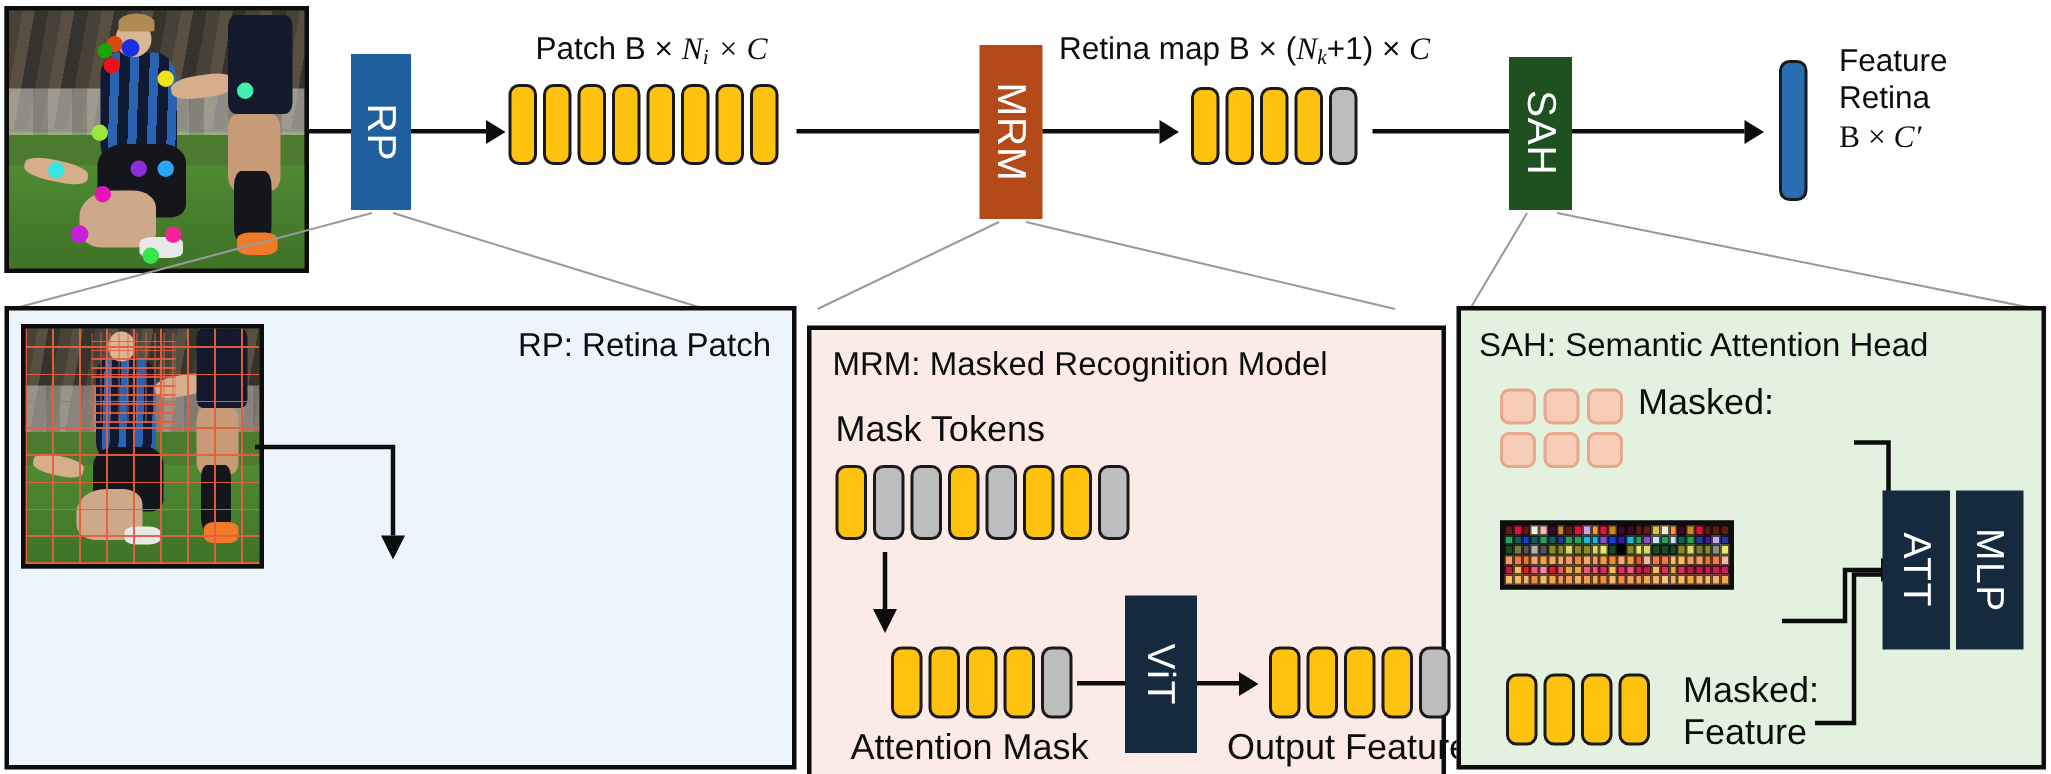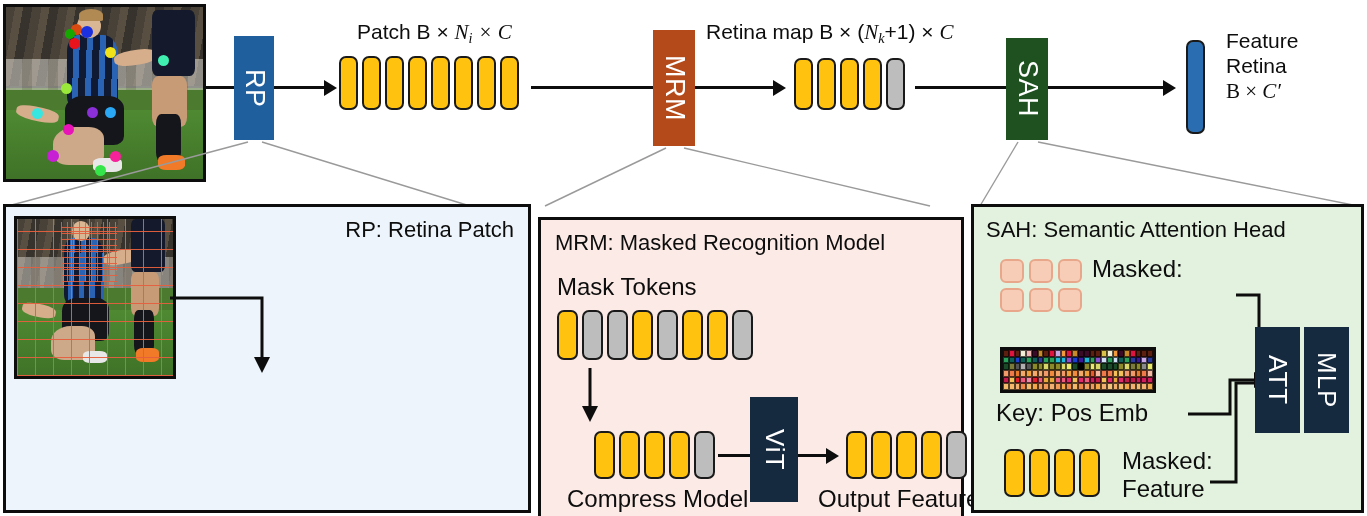--- a/index.html
+++ b/index.html
@@ -228,21 +228,21 @@
     <path d="M3,38 L19,38 L11,54 Z" fill="#0d0d0d"></path>
   </svg>
 
   <div class="abs tokrow" style="left:53px;top:211px;gap:4px;">
     <div class="tok" style="width:21px;height:48px;background:#FFC20E;"></div>
     <div class="tok" style="width:21px;height:48px;background:#FFC20E;"></div>
     <div class="tok" style="width:21px;height:48px;background:#FFC20E;"></div>
     <div class="tok" style="width:21px;height:48px;background:#FFC20E;"></div>
     <div class="tok" style="width:21px;height:48px;background:#BDBDBD;"></div>
   </div>
-  <div class="abs lbl" style="left:26px;top:265px;font-size:24px;">Compress Model</div>
+  <div class="abs lbl" style="left:26px;top:265px;font-size:24px;">Attention Mask</div>
 
   <div class="abs hline" style="left:177px;top:234px;width:32px;"></div>
 
   <div class="abs navy navytxt" style="left:209px;top:177px;width:48px;height:105px;">ViT</div>
 
   <div class="abs hline" style="left:257px;top:234px;width:28px;"></div>
   <div class="abs arrowhead" style="left:285px;top:228px;"></div>
 
   <div class="abs tokrow" style="left:305px;top:211px;gap:4px;">
     <div class="tok" style="width:21px;height:48px;background:#FFC20E;"></div>
@@ -421,21 +421,20 @@
       <div class="cell" style="left: 98.0769px; top: 33.3333px; width: 5.76923px; height: 6.66667px; background: rgb(242, 176, 112);"></div>
       <div class="cell" style="left: 103.846px; top: 33.3333px; width: 5.76923px; height: 6.66667px; background: rgb(244, 196, 122);"></div>
       <div class="cell" style="left: 109.615px; top: 33.3333px; width: 5.76923px; height: 6.66667px; background: rgb(242, 176, 112);"></div>
       <div class="cell" style="left: 115.385px; top: 33.3333px; width: 5.76923px; height: 6.66667px; background: rgb(244, 185, 106);"></div>
       <div class="cell" style="left: 121.154px; top: 33.3333px; width: 5.76923px; height: 6.66667px; background: rgb(242, 168, 74);"></div>
       <div class="cell" style="left: 126.923px; top: 33.3333px; width: 5.76923px; height: 6.66667px; background: rgb(242, 176, 112);"></div>
       <div class="cell" style="left: 132.692px; top: 33.3333px; width: 5.76923px; height: 6.66667px; background: rgb(244, 185, 106);"></div>
       <div class="cell" style="left: 138.462px; top: 33.3333px; width: 5.76923px; height: 6.66667px; background: rgb(242, 176, 112);"></div>
       <div class="cell" style="left: 144.231px; top: 33.3333px; width: 5.76923px; height: 6.66667px; background: rgb(242, 168, 74);"></div>
     </div>
-  <div class="abs lbl" style="left:22px;top:192px;font-size:24px;">Key: Pos Emb</div>
 
   <div class="abs tokrow" style="left:30px;top:242px;gap:4px;">
     <div class="tok" style="width:21px;height:48px;background:#FFC20E;"></div>
     <div class="tok" style="width:21px;height:48px;background:#FFC20E;"></div>
     <div class="tok" style="width:21px;height:48px;background:#FFC20E;"></div>
     <div class="tok" style="width:21px;height:48px;background:#FFC20E;"></div>
   </div>
   <div class="abs lbl" style="left:148px;top:240px;font-size:24px;">
     <div>Masked:</div>
     <div>Feature</div>

